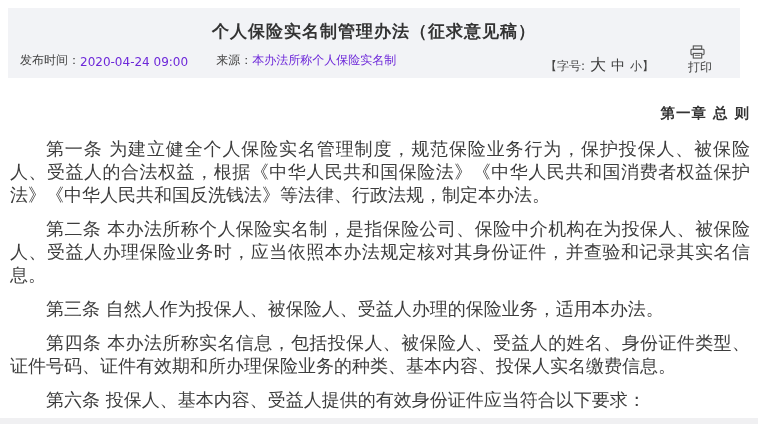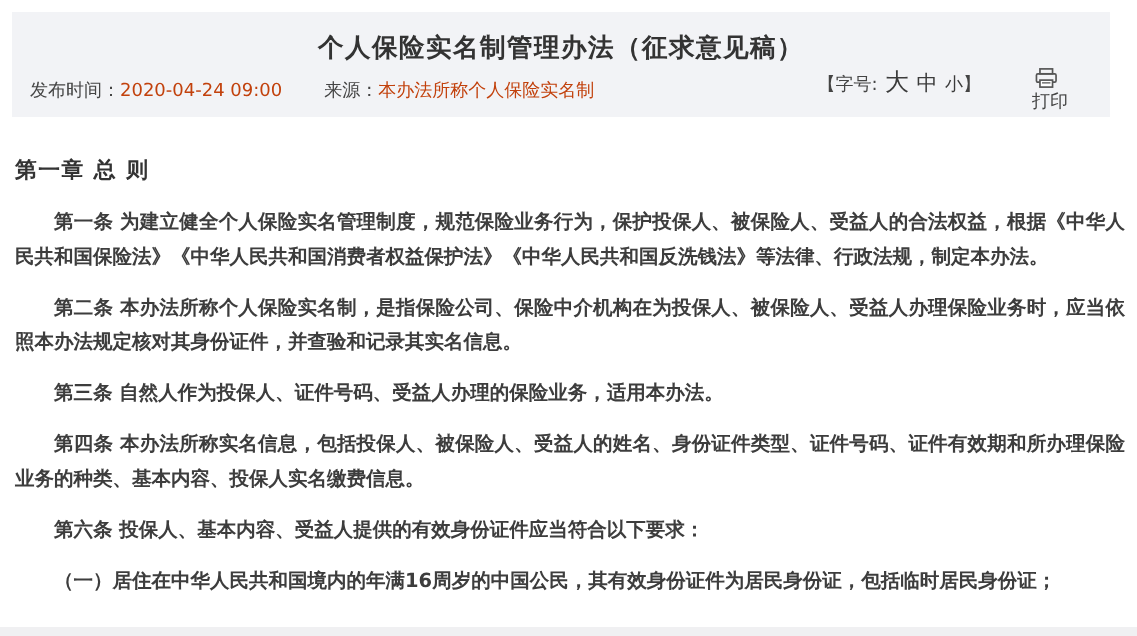--- a/index.html
+++ b/index.html
@@ -39,30 +39,30 @@
     right: 0;
     bottom: 8px;
     height: 20px;
     display: flex;
     align-items: center;
     font-size: 12px;
     color: #444444;
   }
   .meta-left {
     display: flex;
-    align-items: center;
+    align-items: flex-end;
     padding-left: 12px;
     white-space: nowrap;
   }
   .meta-left .label { color: #444444; }
-  .meta-left .value { color: #c2410c; margin-right: 28px; }
+  .meta-left .value { color: #6d28d9; margin-right: 28px; }
   .meta-right {
     margin-left: auto;
     display: flex;
-    align-items: flex-start;
+    align-items: flex-end;
     padding-right: 28px;
     white-space: nowrap;
   }
   .fontsize-group {
     display: flex;
     align-items: baseline;
     color: #444444;
   }
   .fontsize-group .bracket { font-size: 12px; color: #444444; }
   .fs-opt { cursor: pointer; color: #3b3b3b; margin-left: 5px; }
@@ -81,36 +81,35 @@
   
   .doc-body {
     position: absolute;
     left: 8px;
     top: 78px;
     width: 744px;
     padding: 0 2px;
     color: #3d3d3d;
   }
   .chapter-heading {
-    text-align: left;
+    text-align: right;
     font-weight: bold;
     font-size: 14.5px;
     color: #333333;
     margin-top: 26px;
     margin-bottom: 14px;
     letter-spacing: 1px;
   }
   .doc-paragraph {
-    font-size: 13px;
+    font-size: 18px;
     line-height: 23px;
     text-indent: 2em;
     margin: 11px 0;
     color: #3d3d3d;
     text-align: justify;
-    font-weight: bold;
   }
   .bottom-strip {
     position: absolute;
     left: 0;
     bottom: 0;
     width: 758px;
     height: 6px;
     background: #f0f0f2;
   }
 </style>
@@ -152,21 +151,21 @@
         </span>
       </div>
     </div>
   </div>
 
   <div class="doc-body">
     <div class="chapter-heading">第一章 总 则</div>
 
     <p class="doc-paragraph">第一条 为建立健全个人保险实名管理制度，规范保险业务行为，保护投保人、被保险人、受益人的合法权益，根据《中华人民共和国保险法》《中华人民共和国消费者权益保护法》《中华人民共和国反洗钱法》等法律、行政法规，制定本办法。</p>
     <p class="doc-paragraph">第二条 本办法所称个人保险实名制，是指保险公司、保险中介机构在为投保人、被保险人、受益人办理保险业务时，应当依照本办法规定核对其身份证件，并查验和记录其实名信息。</p>
-    <p class="doc-paragraph">第三条 自然人作为投保人、证件号码、受益人办理的保险业务，适用本办法。</p>
+    <p class="doc-paragraph">第三条 自然人作为投保人、被保险人、受益人办理的保险业务，适用本办法。</p>
     <p class="doc-paragraph">第四条 本办法所称实名信息，包括投保人、被保险人、受益人的姓名、身份证件类型、证件号码、证件有效期和所办理保险业务的种类、基本内容、投保人实名缴费信息。</p>
     <p class="doc-paragraph">第六条 投保人、基本内容、受益人提供的有效身份证件应当符合以下要求：</p>
     <p class="doc-paragraph">（一）居住在中华人民共和国境内的年满16周岁的中国公民，其有效身份证件为居民身份证，包括临时居民身份证；</p>
 
   </div>
 
   <div class="bottom-strip"></div>
 </div>
 
 </body></html>

